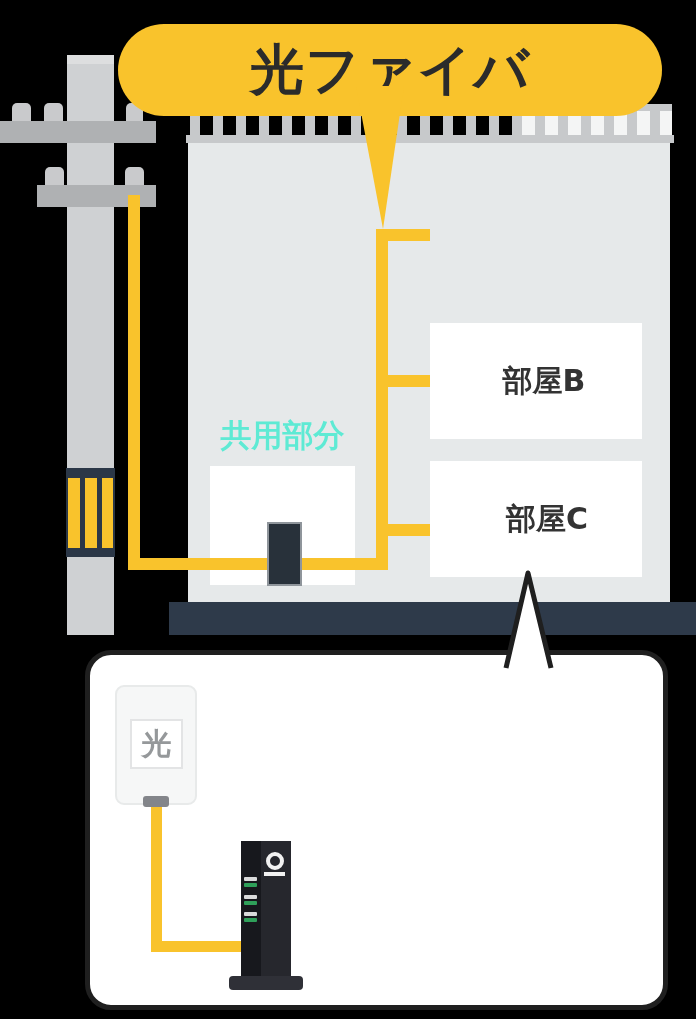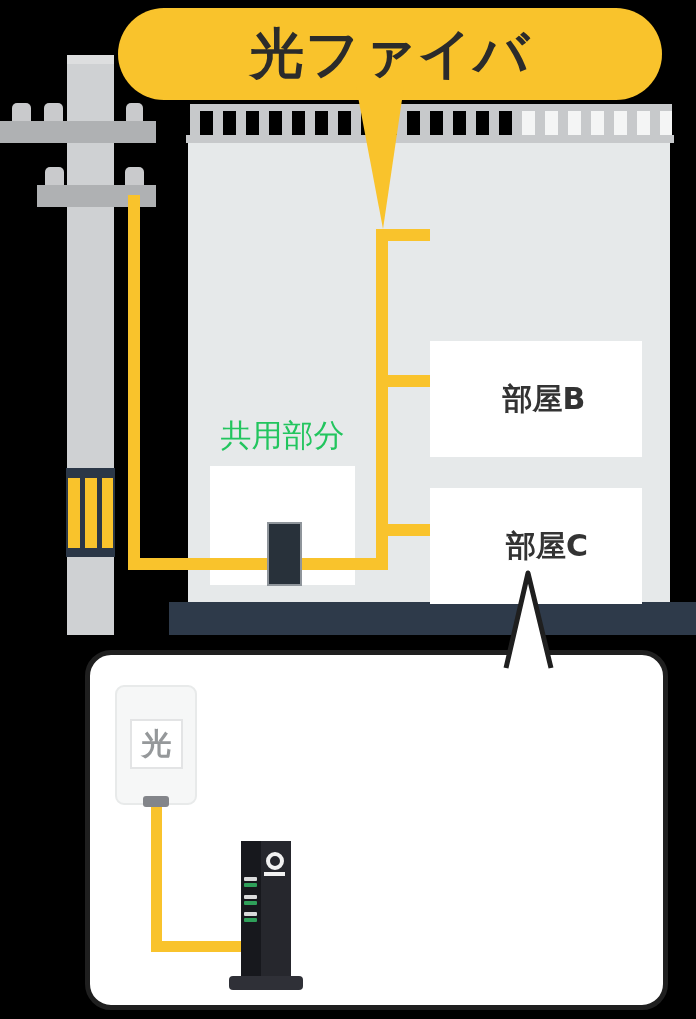--- a/index.html
+++ b/index.html
@@ -24,38 +24,38 @@
   .parapet-backing{left:512px;top:104px;width:160px;height:39px;background:#F4F5F5;z-index:1;}
   .parapet-top{left:190px;top:104px;width:482px;height:7px;background:#C7C9CB;z-index:2;}
   .parapet-posts{left:190px;top:111px;width:482px;height:24px;z-index:2;
       background:repeating-linear-gradient(90deg,#C7C9CB 0 10px,transparent 10px 23px);}
   .parapet-bottom{left:186px;top:135px;width:488px;height:8px;background:#C7C9CB;z-index:2;}
   .base-bar{left:169px;top:602px;width:527px;height:33px;background:#2E3A4A;z-index:3;}
 
   .room{left:430px;width:212px;height:116px;background:#fff;z-index:5;
         display:flex;align-items:center;justify-content:center;
         font-size:30px;font-weight:bold;color:#333;}
-  .room-a{top:177px;} .room-b{top:341px;padding-left:16px;} .room-c{top:488px;padding-left:22px;}
+  .room-a{top:177px;} .room-b{top:323px;padding-left:16px;} .room-c{top:461px;padding-left:22px;}
   .shared-box{left:210px;top:466px;width:145px;height:119px;background:#fff;z-index:5;}
   .shared-label{left:210px;top:415px;width:145px;text-align:center;z-index:6;
-        font-size:31px;font-weight:normal;color:#22c55e;}
+        font-size:31px;font-weight:bold;color:#5eead4;}
   .splitter{left:267px;top:522px;width:35px;height:64px;background:#28313A;
         border:2px solid #8F959B;z-index:12;}
 
   
   .cable{background:#F9C32C;z-index:10;}
   .cable-drop{left:128px;top:195px;width:12px;height:375px;}
   .cable-main{left:128px;top:558px;width:260px;height:12px;}
   .cable-trunk{left:376px;top:229px;width:12px;height:341px;}
   .cable-branch-a{left:376px;top:229px;width:54px;height:12px;}
   .cable-branch-b{left:376px;top:375px;width:54px;height:12px;}
   .cable-branch-c{left:376px;top:524px;width:54px;height:12px;}
 
   
-  .fiber-bubble{left:118px;top:8px;width:544px;height:92px;border-radius:46px;
+  .fiber-bubble{left:118px;top:24px;width:544px;height:92px;border-radius:46px;
         background:#F9C32C;z-index:35;display:flex;align-items:center;justify-content:center;}
   .fiber-bubble-label{position:static;font-size:54px;font-weight:bold;color:#2B2B2B;letter-spacing:1px;}
 
   
   .room-bubble{left:85px;top:650px;width:583px;height:360px;background:#fff;
         border:5px solid #1F1F1F;border-radius:26px;z-index:30;}
   .room-label{right:56px;top:663px;font-size:36px;font-weight:bold;color:#333;z-index:33;}
 
   .outlet-panel{left:115px;top:685px;width:82px;height:120px;background:#F6F7F7;
         border:2px solid #E8EAEA;border-radius:9px;z-index:31;}

